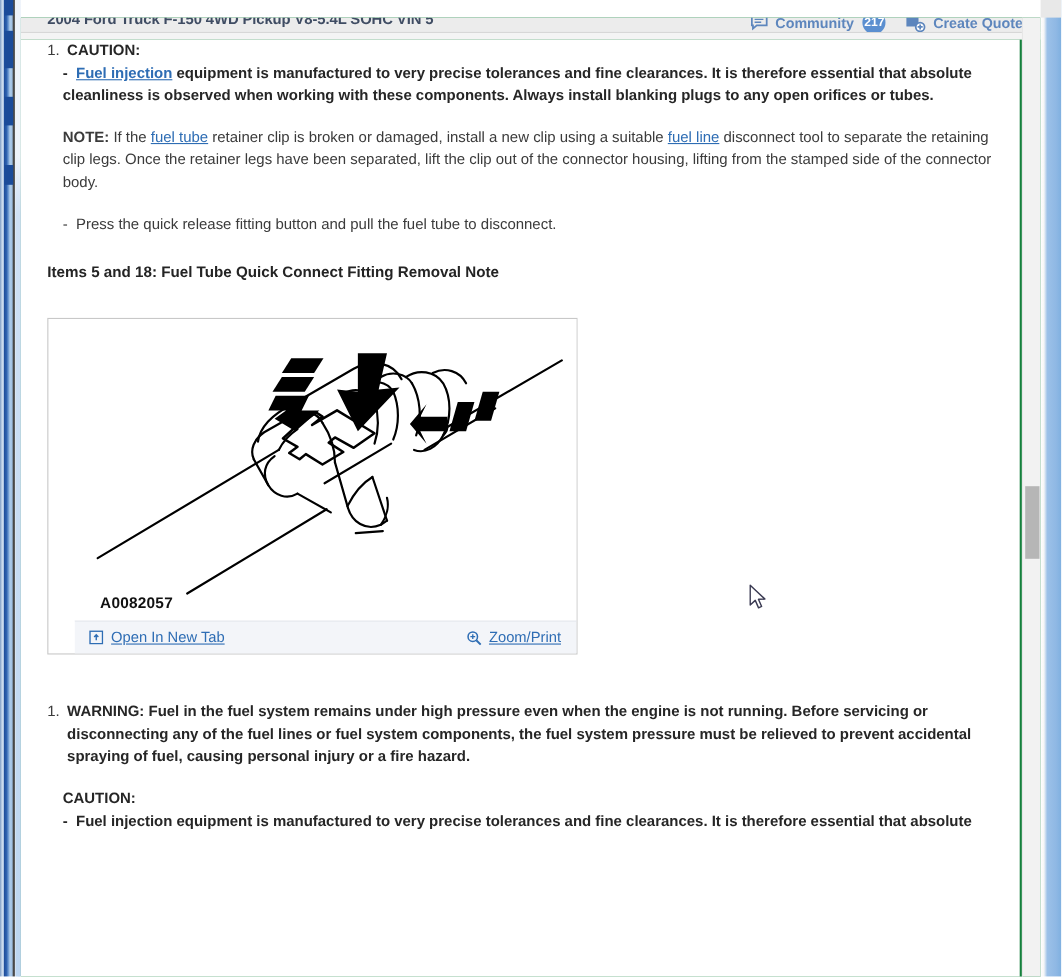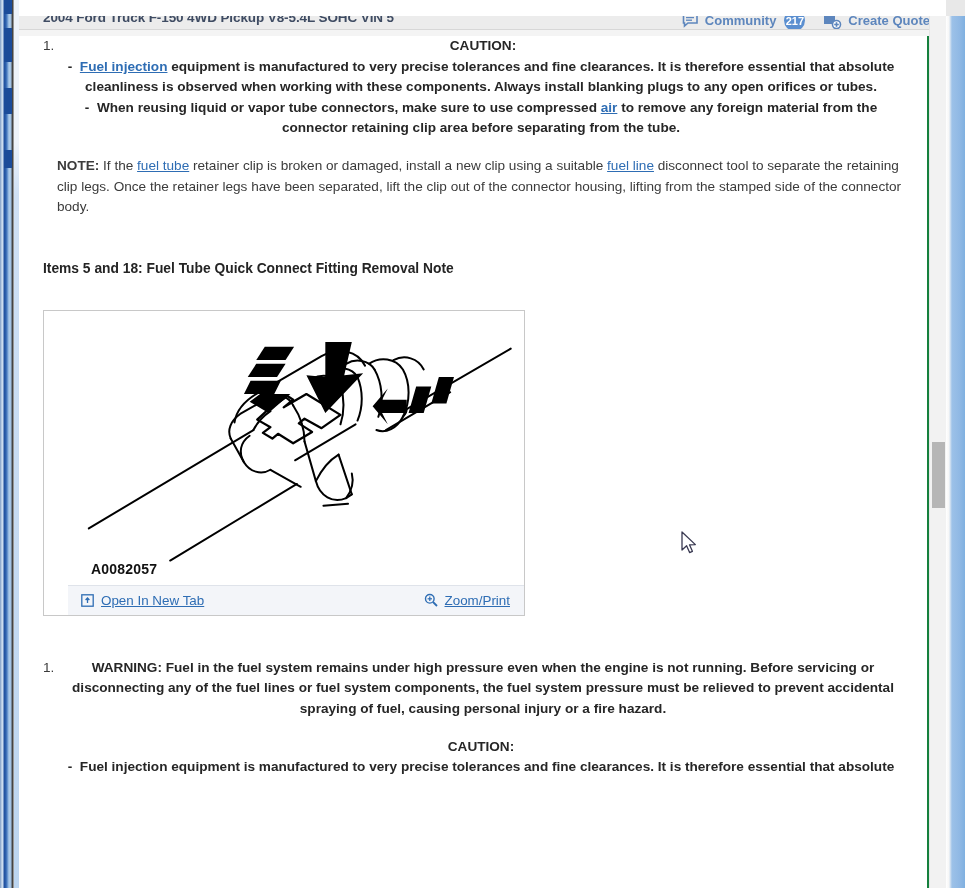--- a/index.html
+++ b/index.html
@@ -106,21 +106,21 @@
     padding: 0 22px 0 24px;
     overflow: hidden;
   }
 
   .para {
     font-size: 13.6px;
     line-height: 20.6px;
     color: #3b3b3b;
     margin: 0;
   }
-  .para.bold { font-weight: bold; color: #262626; text-align: center; }
+  .para.bold { font-weight: bold; color: #262626; }
   .lnk { color: #2e6db4; margin-top: 29px; }
 
   .ol-item {
     position: relative;
     padding-left: 18px;
   }
   .ol-num {
     position: absolute; left: 0; top: 0;
     font-size: 13.6px; line-height: 20.6px;
     color: #3b3b3b;
@@ -270,33 +270,33 @@
       <div class="ol-item">
         <span class="ol-num">1.</span>
         <div class="para bold">CAUTION:</div>
       </div>
 
       <div class="para bold dash-line">
         <span>-</span>
         <span>&nbsp;</span><a class="lnk" href="#">Fuel injection</a><span> equipment is manufactured to very precise tolerances and fine clearances. It is therefore essential that absolute cleanliness is observed when working with these components. Always install blanking plugs to any open orifices or tubes.</span>
       </div>
 
-      <div class="para bold dash-line">
-        <span>-</span>
-        <span>&nbsp;</span><span>When reusing liquid or vapor tube connectors, make sure to use compressed </span><a class="lnk" href="#">air</a><span> to remove any foreign material from the connector retaining clip area before separating from the tube.</span>
-      </div>
 
       <div class="spacer-m"></div>
 
       <div class="para dash-line">
         <strong>NOTE:</strong><span> If the </span><a class="lnk" href="#">fuel tube</a><span> retainer clip is broken or damaged, install a new clip using a suitable </span><a class="lnk" href="#">fuel line</a><span> disconnect tool to separate the retaining clip legs. Once the retainer legs have been separated, lift the clip out of the connector housing, lifting from the stamped side of the connector body.</span>
       </div>
 
       <div class="spacer-m"></div>
 
+      <div class="para" style="padding-left:14px">
+        <span>-</span>
+        <span>&nbsp;</span><span>Press the quick release fitting button and pull the fuel tube to disconnect.</span>
+      </div>
 
       <div class="spacer-l"></div>
 
       <div class="section-head">Items 5 and 18: Fuel Tube Quick Connect Fitting Removal Note</div>
 
       <div class="figure">
         <div class="figure-canvas">
           <svg viewBox="0 0 482 274" preserveAspectRatio="xMidYMid meet" aria-hidden="true">
             <g fill="none" stroke="#000000" stroke-width="2.1" stroke-linejoin="round" stroke-linecap="round">
 

